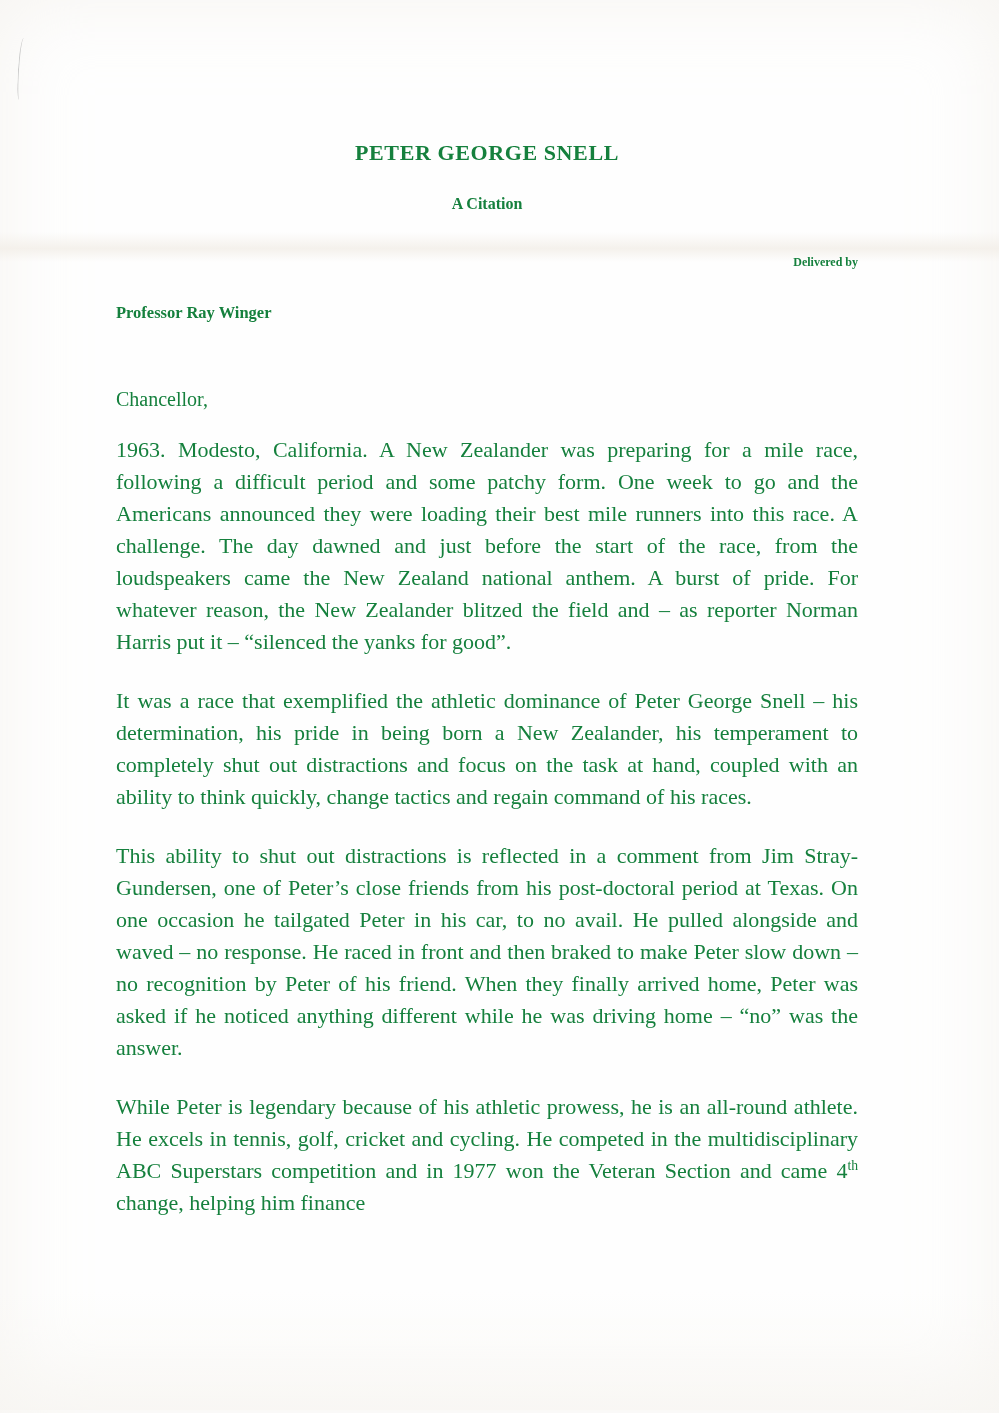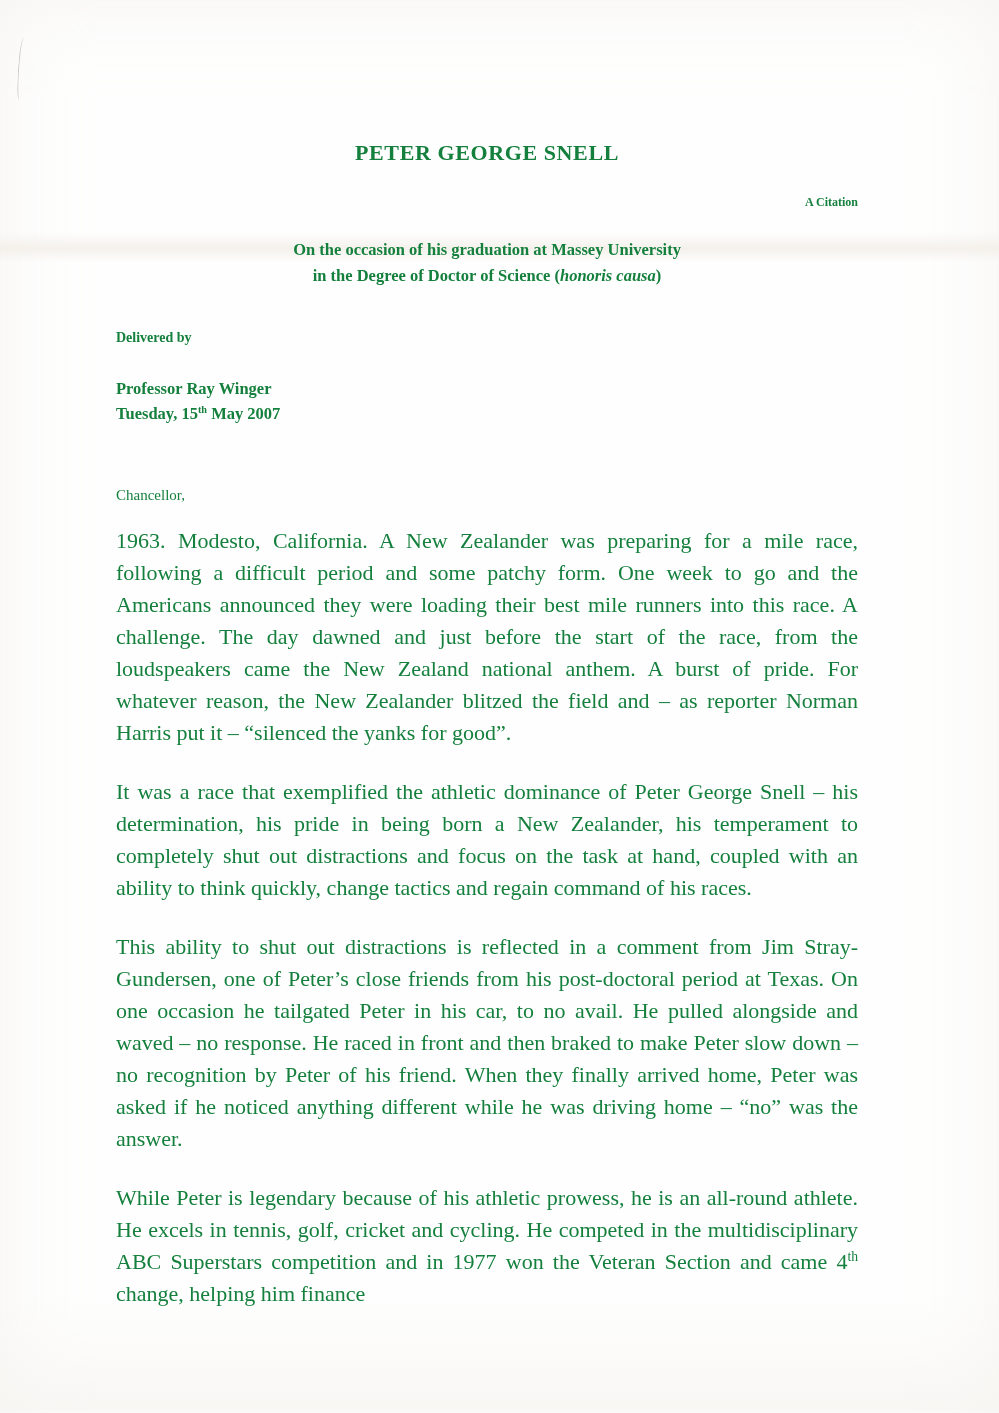--- a/index.html
+++ b/index.html
@@ -63,40 +63,40 @@
     text-align: center;
     font-size: 22px;
     font-weight: bold;
     letter-spacing: 0.6px;
     line-height: 1.1;
   }
 
   .doc-subtitle {
     margin: 0;
     padding-top: 30px;
-    text-align: right;
-    font-size: 12px;
+    text-align: center;
+    font-size: 16px;
     font-weight: bold;
   }
 
   .occasion {
     margin: 0;
     padding-top: 27px;
     text-align: center;
     font-size: 16.5px;
     font-weight: bold;
     line-height: 1.55;
   }
   .occasion .it { font-style: italic; }
 
   .delivered-label {
     margin: 0;
     padding-top: 42px;
-    text-align: left;
-    font-size: 14px;
+    text-align: right;
+    font-size: 12px;
     font-weight: bold;
   }
 
   .deliverer {
     margin: 0;
     padding-top: 31px;
     text-align: left;
     font-size: 16.5px;
     font-weight: bold;
     line-height: 1.5;
@@ -107,21 +107,21 @@
   sup {
     font-size: 0.62em;
     vertical-align: super;
     line-height: 0;
   }
 
   
   .salutation {
     margin: 0;
     padding-top: 54px;
-    font-size: 15px;
+    font-size: 20px;
     line-height: 1.9;
   }
 
   .body-para {
     margin: 0;
     padding-top: 22px;
     font-size: 22px;
     line-height: 32px;
     text-align: justify;
     text-justify: inter-word;
@@ -139,30 +139,25 @@
   <span class="scan-mark"></span>
   <span class="scan-shade-a"></span>
   <span class="scan-shade-b"></span>
 
   <div class="content">
 
     <h1 class="doc-title">PETER GEORGE SNELL</h1>
 
     <h2 class="doc-subtitle">A Citation</h2>
 
-    <p class="occasion">
-      <span>On the occasion of his graduation at Massey University</span><br>
-      <span>in the Degree of Doctor of Science (</span><span class="it">honoris causa</span><span>)</span>
-    </p>
 
     <p class="delivered-label">Delivered by</p>
 
     <p class="deliverer">
       <span>Professor Ray Winger</span>
-      <span class="date-line"><span>Tuesday, 15</span><sup>th</sup><span> May 2007</span></span>
     </p>
 
     <p class="salutation">Chancellor,</p>
 
     <p class="body-para first">1963. Modesto, California. A New Zealander was preparing for a mile race, following a difficult period and some patchy form. One week to go and the Americans announced they were loading their best mile runners into this race.  A challenge. The day dawned and just before the start of the race, from the loudspeakers came the New Zealand national anthem. A burst of pride. For whatever reason, the New Zealander blitzed the field and – as reporter Norman Harris put it – “silenced the yanks for good”.</p>
 
     <p class="body-para spaced">It was a race that exemplified the athletic dominance of Peter George Snell – his determination, his pride in being born a New Zealander, his temperament to completely shut out distractions and focus on the task at hand, coupled with an ability to think quickly, change tactics and regain command of his races.</p>
 
     <p class="body-para spaced">This ability to shut out distractions is reflected in a comment from Jim Stray-Gundersen, one of Peter’s close friends from his post-doctoral period at Texas. On one occasion he tailgated Peter in his car, to no avail. He pulled alongside and waved – no response. He raced in front and then braked to make Peter slow down – no recognition by Peter of his friend. When they finally arrived home, Peter was asked if he noticed anything different while he was driving home – “no” was the answer.</p>
 

